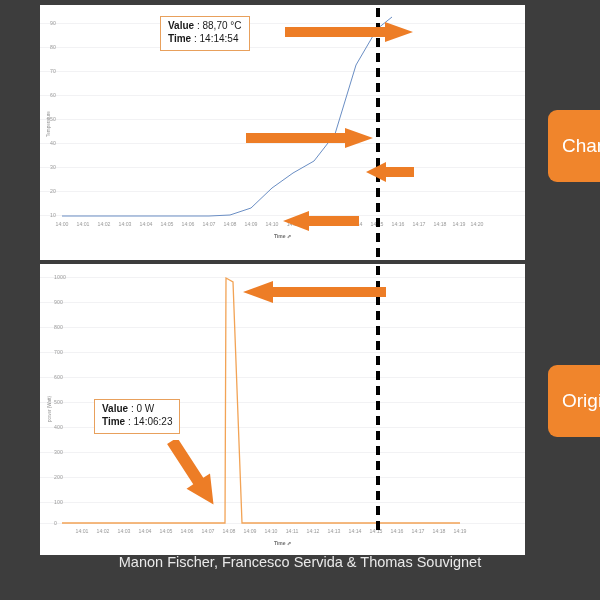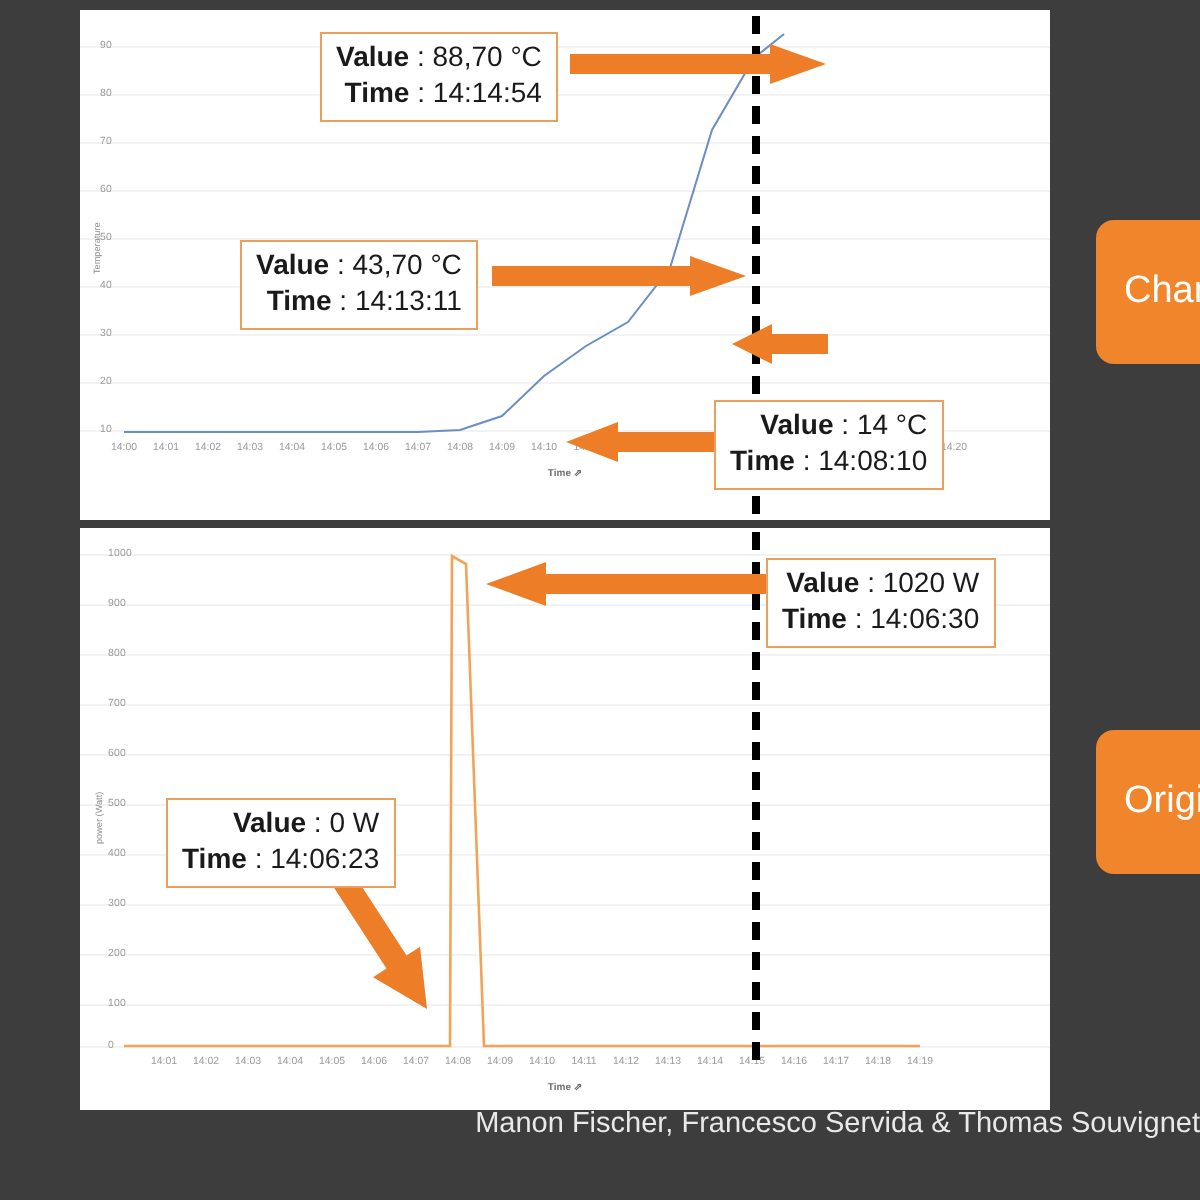--- a/index.html
+++ b/index.html
@@ -82,21 +82,21 @@
   
   .callout{
     position:absolute;
     background:#ffffff;
     border:1.6px solid #e8a05c;
     padding:3px 7px 4px 7px;
     z-index:60;
     line-height:1.28;
     white-space:nowrap;
   }
-  .callout .row{font-size:14px;color:#1a1a1a;text-align:right;}
+  .callout .row{font-size:10px;color:#1a1a1a;}
   .callout .row b{font-weight:bold;}
 
   
   .arrow{
     position:absolute;
     z-index:55;
   }
   .arrow svg{display:block;}
 
   
@@ -117,21 +117,21 @@
     z-index:70;
   }
   #tab-changed{top:110px;}
   #tab-original{top:365px;}
 
   
   #footer{
     position:absolute;
     left:0;right:0;
     top:553px;
-    text-align:right;
+    text-align:center;
     color:#e9e9e9;
     font-size:14.5px;
     line-height:1.25;
     z-index:20;
   }
 </style>
 </head>
 <body>
 
 <div id="slide">
@@ -259,49 +259,25 @@
 
   <div class="callout" style="left:160px;top:16px">
     <div class="row">
       <b>Value</b><span> : </span><span>88,70 °C</span>
     </div>
     <div class="row">
       <b>Time</b><span> : </span><span>14:14:54</span>
     </div>
   </div>
 
-  <div class="callout" style="left:120px;top:120px">
-    <div class="row">
-      <b>Value</b><span> : </span><span>43,70 °C</span>
-    </div>
-    <div class="row">
-      <b>Time</b><span> : </span><span>14:13:11</span>
-    </div>
-  </div>
-
-
-  <div class="callout" style="left:357px;top:200px">
-    <div class="row">
-      <b>Value</b><span> : </span><span>14 °C</span>
-    </div>
-    <div class="row">
-      <b>Time</b><span> : </span><span>14:08:10</span>
-    </div>
-  </div>
-
-  <div class="callout" style="left:383px;top:279px">
-    <div class="row">
-      <b>Value</b><span> : </span><span>1020 W</span>
-    </div>
-    <div class="row">
-      <b>Time</b><span> : </span><span>14:06:30</span>
-    </div>
-  </div>
-
-  <div class="callout" style="left:83px;top:399px">
+
+
+
+
+  <div class="callout" style="left:94px;top:399px">
     <div class="row">
       <b>Value</b><span> : </span><span>0 W</span>
     </div>
     <div class="row">
       <b>Time</b><span> : </span><span>14:06:23</span>
     </div>
   </div>
 
   <div class="arrow" style="left:285px;top:22px">
     <svg width="128" height="20" viewBox="0 0 128 20">

